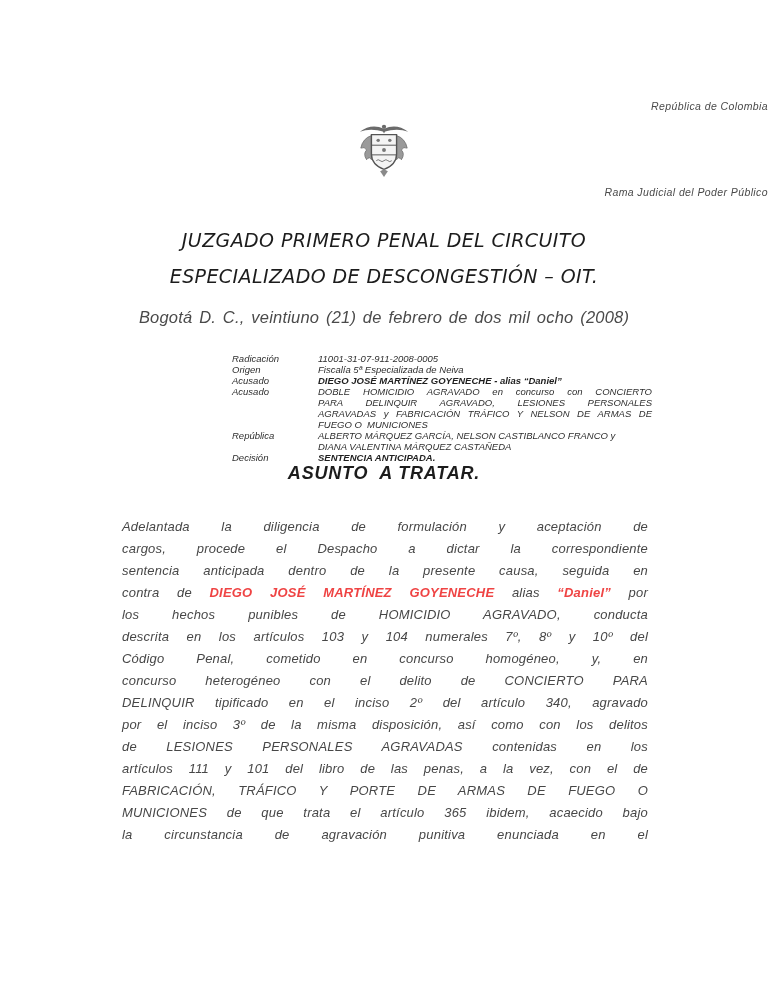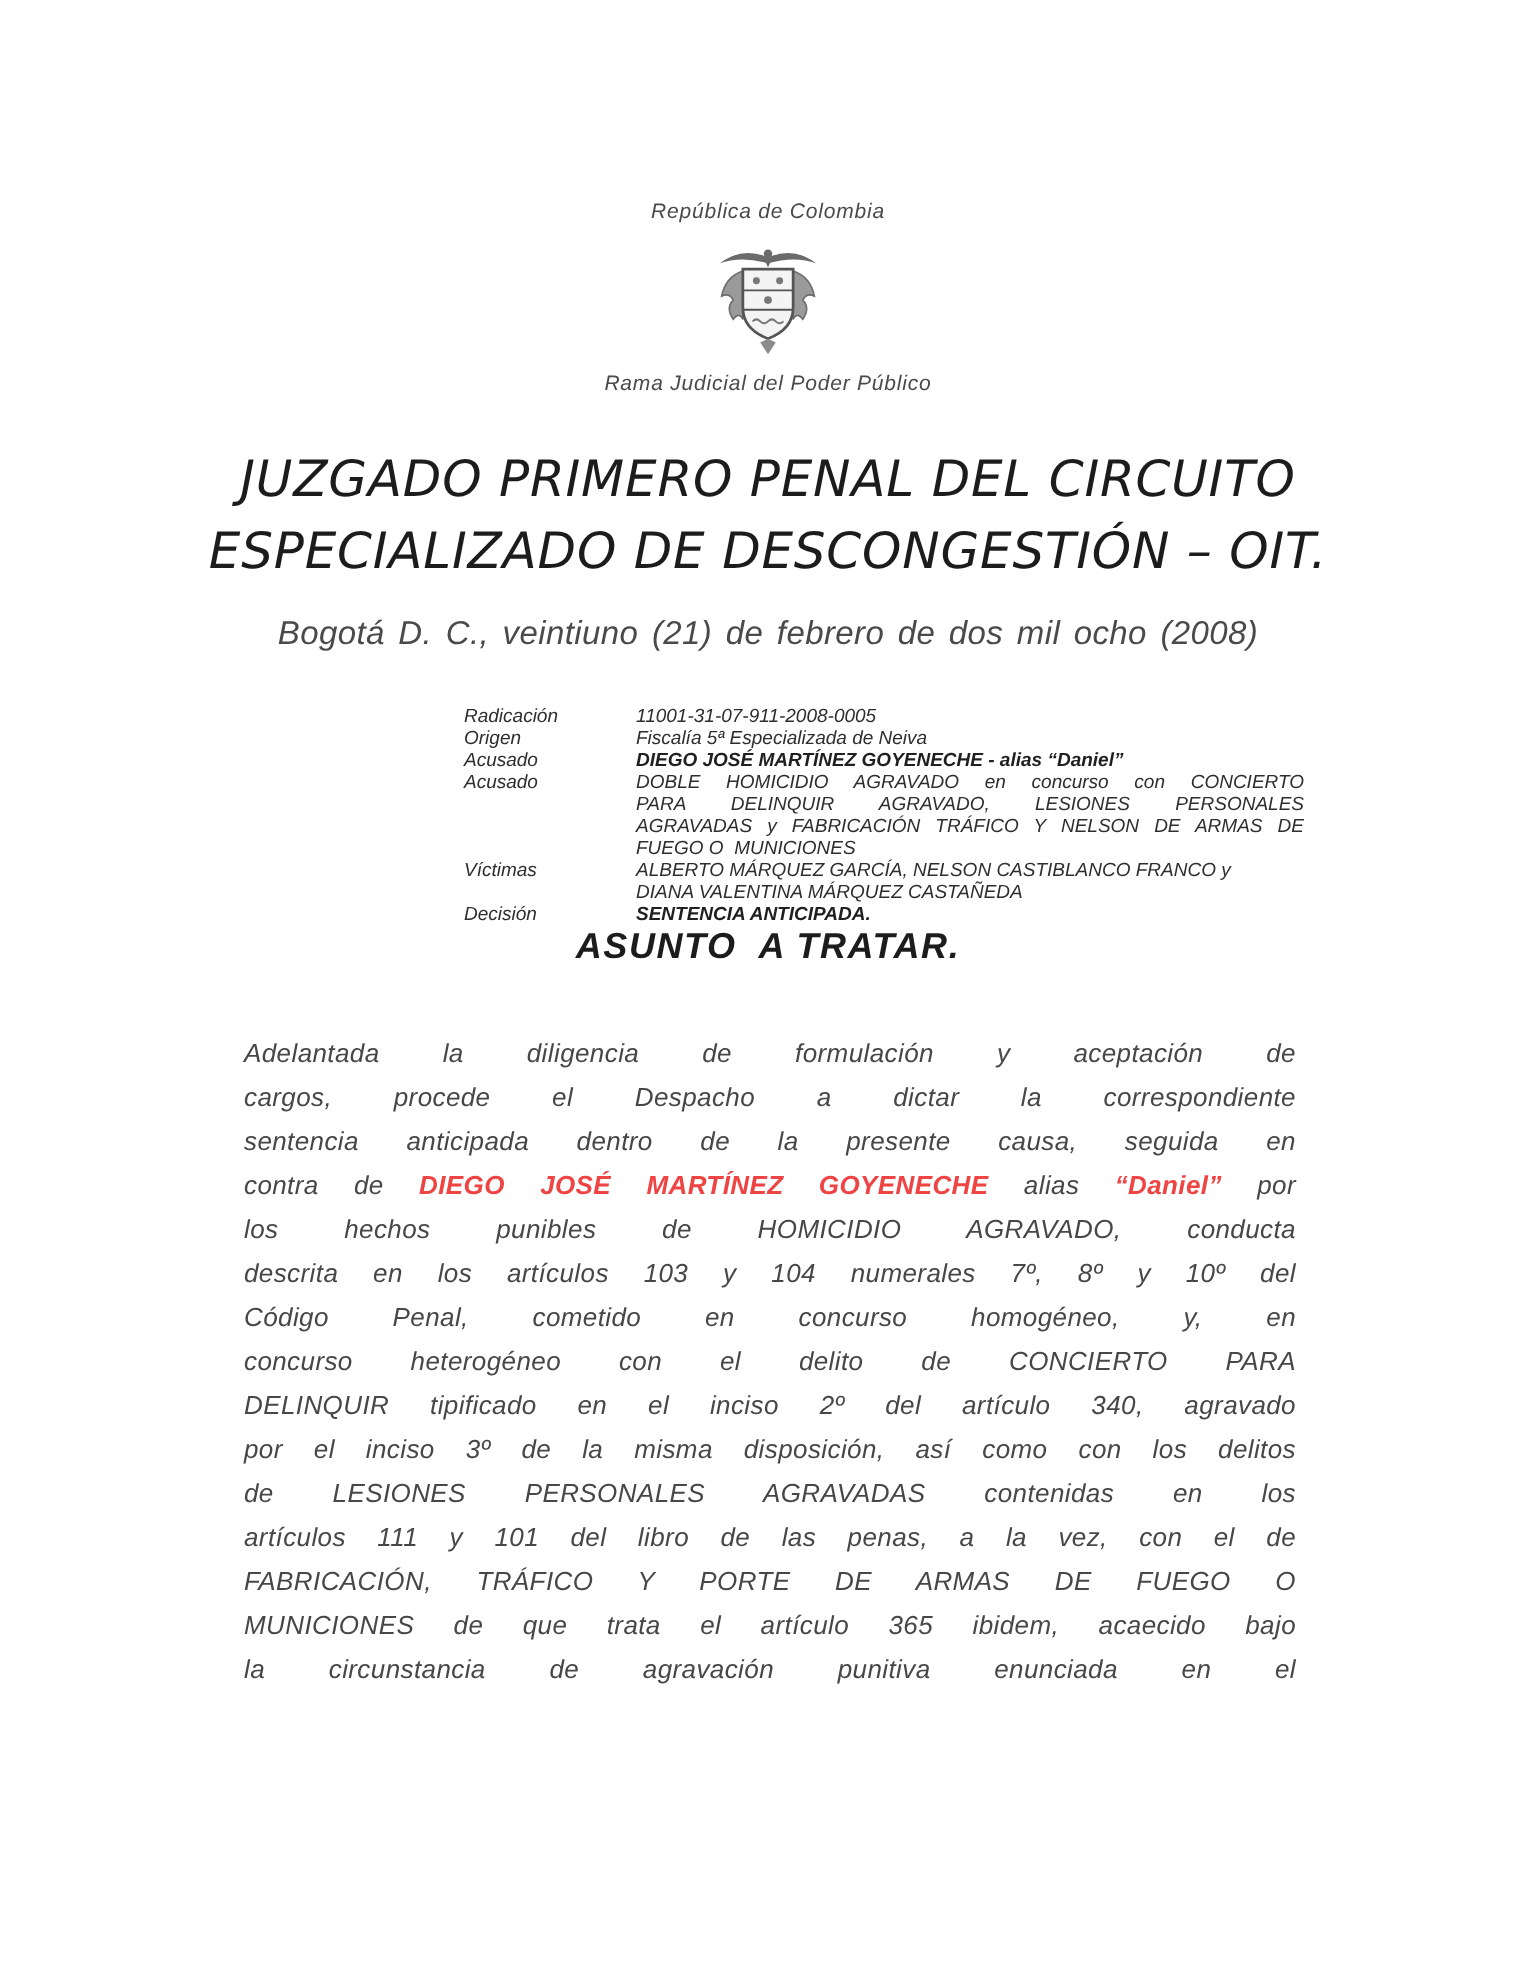--- a/index.html
+++ b/index.html
@@ -8,29 +8,29 @@
     width:768px;height:994px;
     background:#ffffff;
     overflow:hidden;
     font-family:"Liberation Sans",sans-serif;
     font-style:italic;
     box-sizing:border-box;
   }
   
   .header{padding-top:100px;text-align:center;}
   .small-head{
-    font-size:10.5px;letter-spacing:.4px;color:#4a4a4a;line-height:12px;
+    font-size:10.5px;letter-spacing:.4px;color:#4a4a4a;line-height:12px;text-align:right;
   }
   .emblem{margin:9px auto 5px auto;width:58px;height:60px;}
   .emblem svg{display:block;width:100%;height:100%;}
   
   .title{
     margin-top:24px;text-align:center;
     font-family:"DejaVu Sans",sans-serif;font-style:italic;
-    font-size:25px;line-height:36px;letter-spacing:.4px;color:#1c1c1c;
+    font-size:19px;line-height:36px;letter-spacing:.4px;color:#1c1c1c;
   }
   
   .dateline{
     margin-top:14px;text-align:center;
     font-size:16.5px;color:#4a4a4a;word-spacing:2px;letter-spacing:.2px;
   }
   
   .case-table{
     margin:26px 116px 0 232px;
     font-size:9.5px;line-height:11px;color:#2e2e2e;
@@ -118,21 +118,21 @@
       <div class="ct-row">
         <div class="ct-label">Acusado</div>
         <div class="ct-value">
           <div class="ct-line just">DOBLE HOMICIDIO AGRAVADO en concurso con CONCIERTO</div>
           <div class="ct-line just">PARA DELINQUIR AGRAVADO, LESIONES PERSONALES</div>
           <div class="ct-line just">AGRAVADAS y FABRICACIÓN TRÁFICO Y NELSON DE ARMAS DE</div>
           <div class="ct-line">FUEGO O  MUNICIONES</div>
         </div>
       </div>
       <div class="ct-row">
-        <div class="ct-label">Víctimas</div>
+        <div class="ct-label">República</div>
         <div class="ct-value">
           <div class="ct-line">ALBERTO MÁRQUEZ GARCÍA, NELSON CASTIBLANCO FRANCO y</div>
           <div class="ct-line">DIANA VALENTINA MÁRQUEZ CASTAÑEDA</div>
         </div>
       </div>
       <div class="ct-row">
         <div class="ct-label">Decisión</div>
         <div class="ct-value bold">
           <div class="ct-line">SENTENCIA ANTICIPADA.</div>
         </div>

